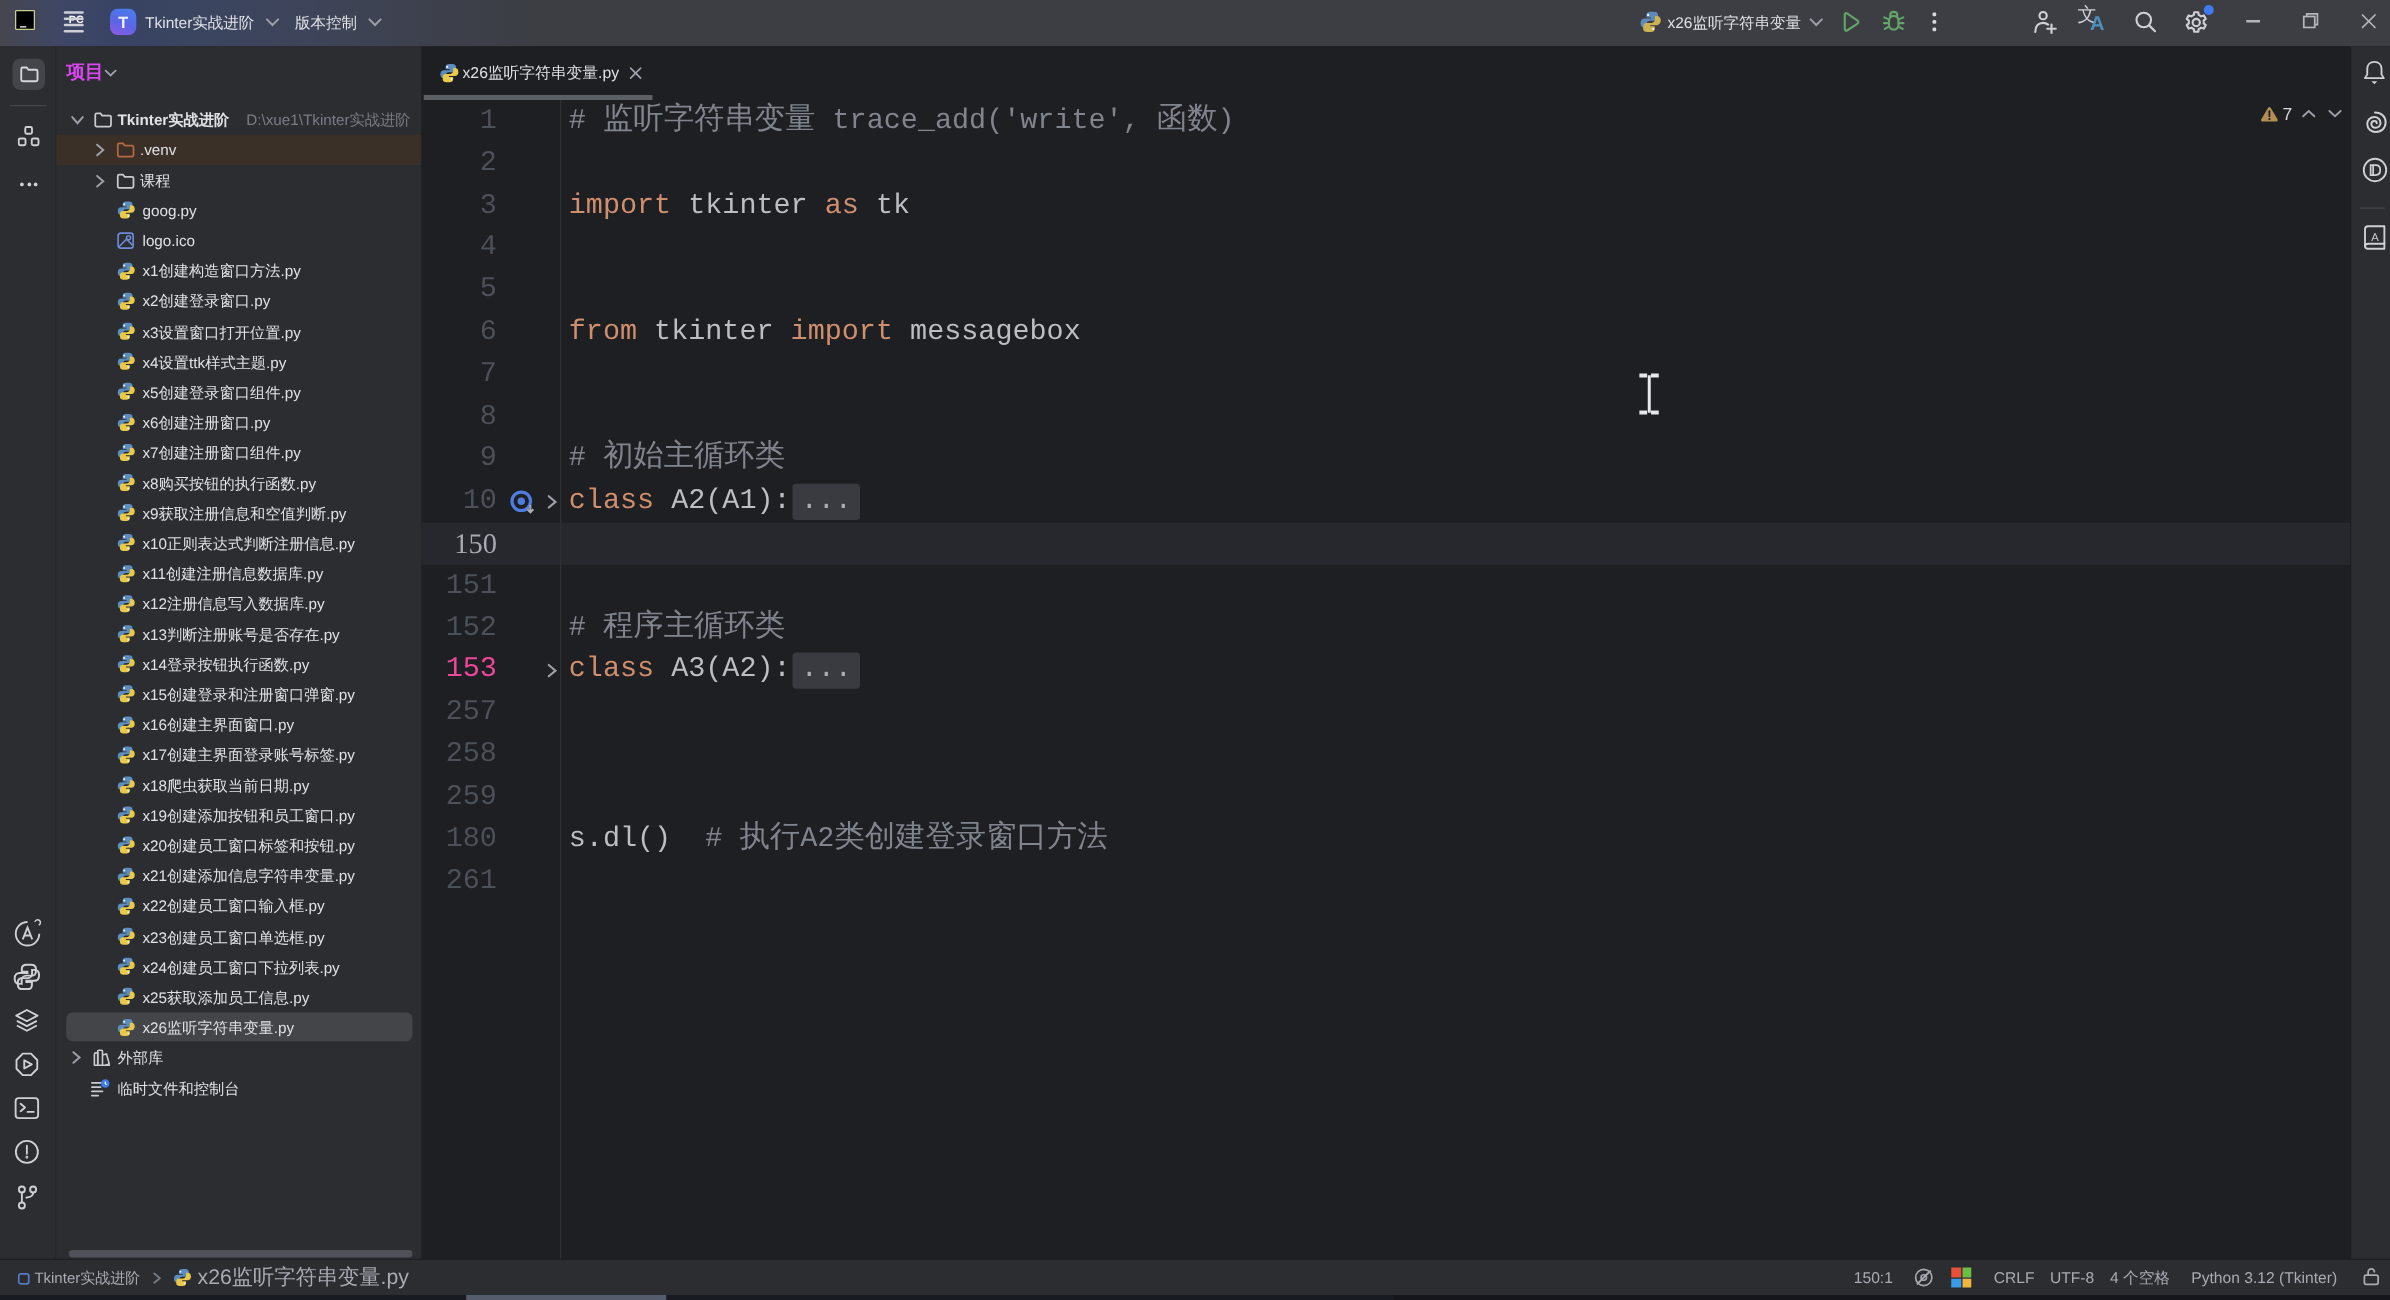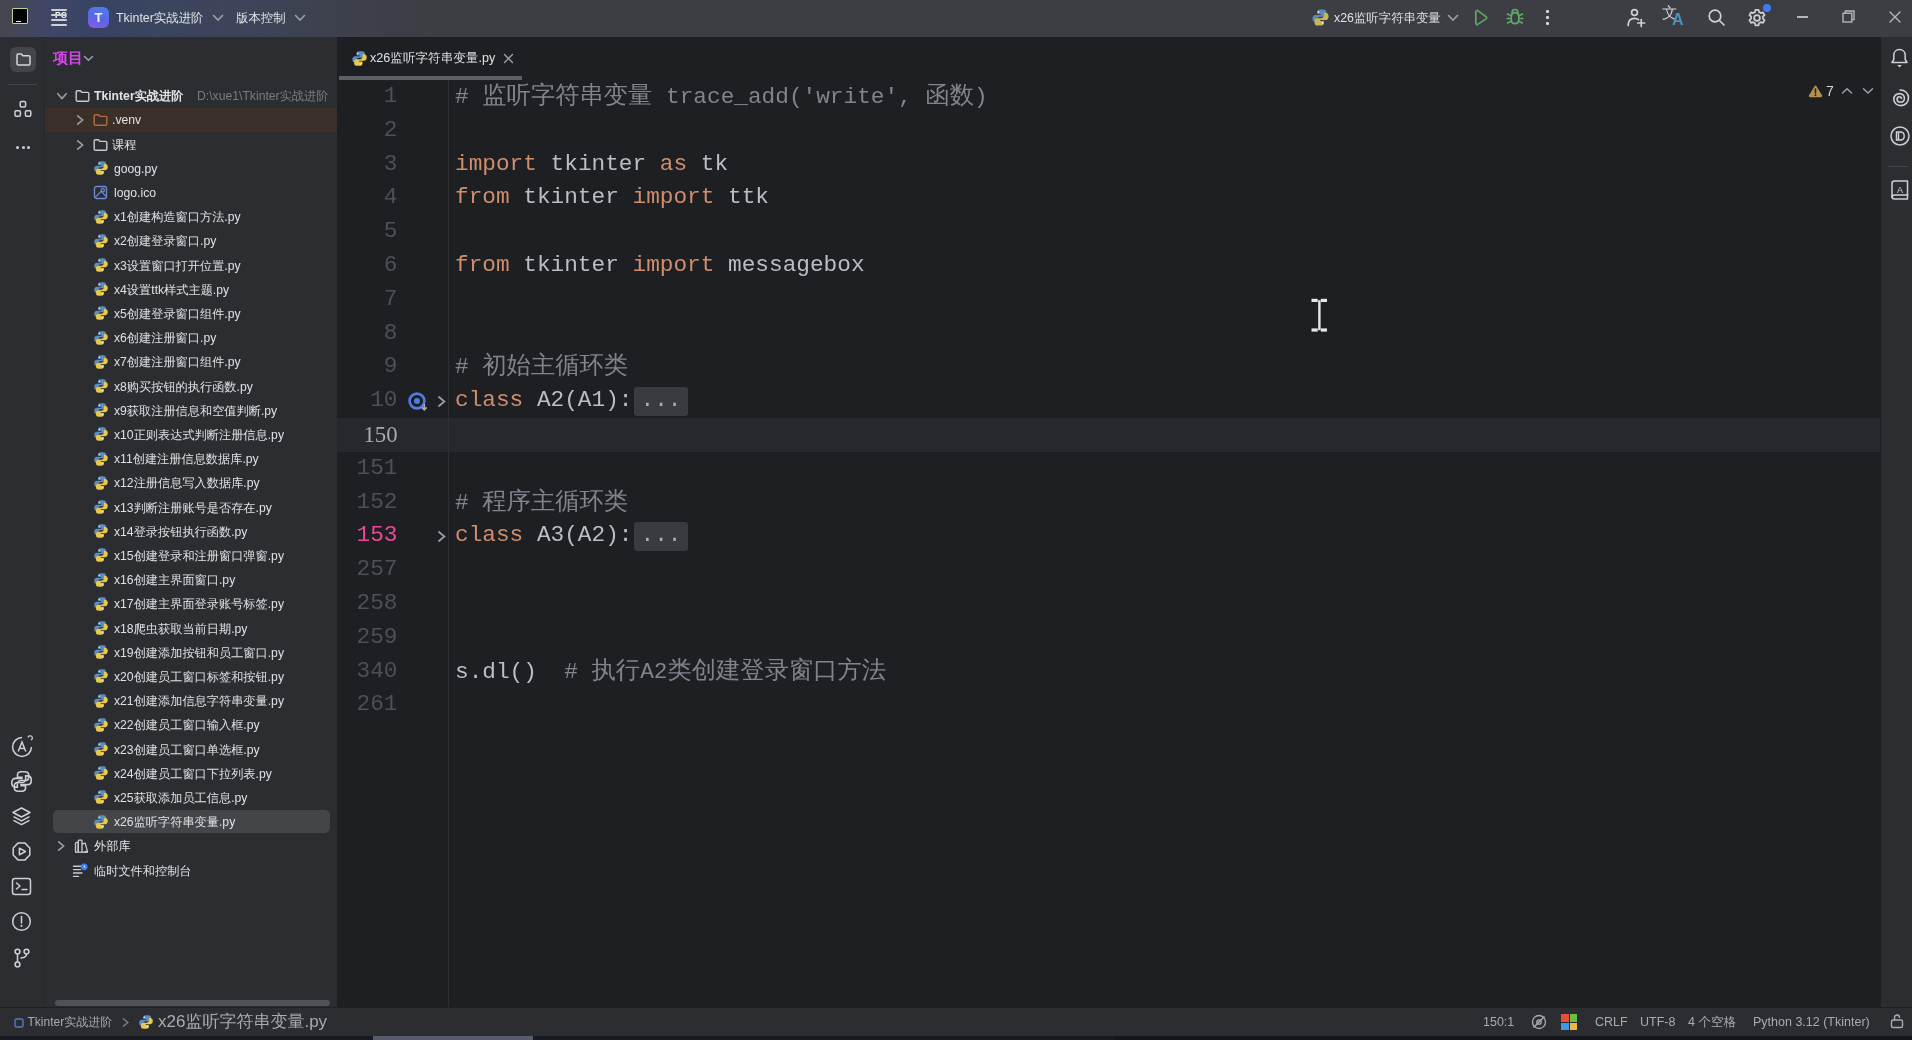--- a/index.html
+++ b/index.html
@@ -492,36 +492,35 @@
 <div class="abs mono" style="left:280px;top:316.6px;width:117.5px;height:33.8px;line-height:33.8px;text-align:right;color:#4B5059;font-size:22.75px;">8</div>
 <div class="abs mono" style="left:280px;top:350.4px;width:117.5px;height:33.8px;line-height:33.8px;text-align:right;color:#4B5059;font-size:22.75px;">9</div>
 <div class="abs mono" style="left:280px;top:384.2px;width:117.5px;height:33.8px;line-height:33.8px;text-align:right;color:#4B5059;font-size:22.75px;">10</div>
 <div class="abs mono" style="left:280px;top:418.0px;width:117.5px;height:33.8px;line-height:33.8px;text-align:right;color:#A7AAB1;font-size:22.75px;font-family:Liberation Serif, serif;">150</div>
 <div class="abs mono" style="left:280px;top:451.8px;width:117.5px;height:33.8px;line-height:33.8px;text-align:right;color:#4B5059;font-size:22.75px;">151</div>
 <div class="abs mono" style="left:280px;top:485.6px;width:117.5px;height:33.8px;line-height:33.8px;text-align:right;color:#4B5059;font-size:22.75px;">152</div>
 <div class="abs mono" style="left:280px;top:519.4px;width:117.5px;height:33.8px;line-height:33.8px;text-align:right;color:#ec4899;font-size:22.75px;">153</div>
 <div class="abs mono" style="left:280px;top:553.2px;width:117.5px;height:33.8px;line-height:33.8px;text-align:right;color:#4B5059;font-size:22.75px;">257</div>
 <div class="abs mono" style="left:280px;top:587.0px;width:117.5px;height:33.8px;line-height:33.8px;text-align:right;color:#4B5059;font-size:22.75px;">258</div>
 <div class="abs mono" style="left:280px;top:620.8px;width:117.5px;height:33.8px;line-height:33.8px;text-align:right;color:#4B5059;font-size:22.75px;">259</div>
-<div class="abs mono" style="left:280px;top:654.6px;width:117.5px;height:33.8px;line-height:33.8px;text-align:right;color:#4B5059;font-size:22.75px;">340</div>
+<div class="abs mono" style="left:280px;top:654.6px;width:117.5px;height:33.8px;line-height:33.8px;text-align:right;color:#4B5059;font-size:22.75px;">180</div>
 <div class="abs mono" style="left:280px;top:688.4px;width:117.5px;height:33.8px;line-height:33.8px;text-align:right;color:#4B5059;font-size:22.75px;">261</div>
 <svg class="abs" style="left:407px;top:391.1px;" width="22" height="22" viewBox="0 0 22 22">
  <circle cx="10" cy="10" r="7.4" fill="none" stroke="#4E7CE0" stroke-width="2.6"></circle>
  <circle cx="10" cy="10" r="3" fill="#4E7CE0"></circle>
  <path d="M17.3 13 V18.6 M14.9 16.4 L17.3 18.9 L19.7 16.4" stroke="#A8ABB2" stroke-width="1.6" fill="none"></path>
 </svg>
 <svg class="abs" style="left:436px;top:395.1px;" width="11" height="13" viewBox="0 0 11 13">
  <path d="M3 2 L8.4 6.5 L3 11" stroke="#9DA0A8" stroke-width="1.7" fill="none" stroke-linecap="round"></path>
     </svg>
 <svg class="abs" style="left:436px;top:530.3px;" width="11" height="13" viewBox="0 0 11 13">
  <path d="M3 2 L8.4 6.5 L3 11" stroke="#9DA0A8" stroke-width="1.7" fill="none" stroke-linecap="round"></path>
     </svg>
 <div class="abs mono" style="left:455.0px;top:80.0px;height:33.8px;line-height:33.8px;font-size:22.75px;white-space:pre;"><span style="color:#80848D"># <i class="cjk">监听字符串变量</i> trace_add('write', <i class="cjk">函数</i>)</span></div>
 <div class="abs mono" style="left:455.0px;top:147.6px;height:33.8px;line-height:33.8px;font-size:22.75px;white-space:pre;text-align:right;"><span style="color:#CF8E6D">import</span><span style="color:#BCBEC4"> tkinter </span><span style="color:#CF8E6D">as</span><span style="color:#BCBEC4"> tk</span></div>
-<div class="abs mono" style="left:455.0px;top:181.4px;height:33.8px;line-height:33.8px;font-size:22.75px;white-space:pre;"><span style="color:#CF8E6D">from</span><span style="color:#BCBEC4"> tkinter </span><span style="color:#CF8E6D">import</span><span style="color:#BCBEC4"> ttk</span></div>
 <div class="abs mono" style="left:455.0px;top:249.0px;height:33.8px;line-height:33.8px;font-size:22.75px;white-space:pre;"><span style="color:#CF8E6D">from</span><span style="color:#BCBEC4"> tkinter </span><span style="color:#CF8E6D">import</span><span style="color:#BCBEC4"> messagebox</span></div>
 <div class="abs mono" style="left:455.0px;top:350.4px;height:33.8px;line-height:33.8px;font-size:22.75px;white-space:pre;"><span style="color:#80848D"># <i class="cjk">初始主循环类</i></span></div>
 <div class="abs mono" style="left:455.0px;top:384.2px;height:33.8px;line-height:33.8px;font-size:22.75px;white-space:pre;"><span style="color:#CF8E6D">class</span><span style="color:#BCBEC4"> A2(A1):</span></div>
 <div class="abs mono" style="left:455.0px;top:485.6px;height:33.8px;line-height:33.8px;font-size:22.75px;white-space:pre;"><span style="color:#80848D"># <i class="cjk">程序主循环类</i></span></div>
 <div class="abs mono" style="left:455.0px;top:519.4px;height:33.8px;line-height:33.8px;font-size:22.75px;white-space:pre;"><span style="color:#CF8E6D">class</span><span style="color:#BCBEC4"> A3(A2):</span></div>
 <div class="abs mono" style="left:455.0px;top:654.6px;height:33.8px;line-height:33.8px;font-size:22.75px;white-space:pre;"><span style="color:#BCBEC4">s.dl()  </span><span style="color:#80848D"># <i class="cjk">执行</i>A2<i class="cjk">类创建登录窗口方法</i></span></div>
 <div class="abs mono" style="left:634px;top:386.7px;width:54px;height:29px;background:#393B40;border-radius:3px;color:#A8ABB2;font-size:22.75px;line-height:26px;text-align:center;">...</div>
 <div class="abs mono" style="left:634px;top:521.9px;width:54px;height:29px;background:#393B40;border-radius:3px;color:#A8ABB2;font-size:22.75px;line-height:26px;text-align:center;">...</div>
 
 <svg class="abs" style="left:1310px;top:297px;" width="19" height="37" viewBox="0 0 19 37">

